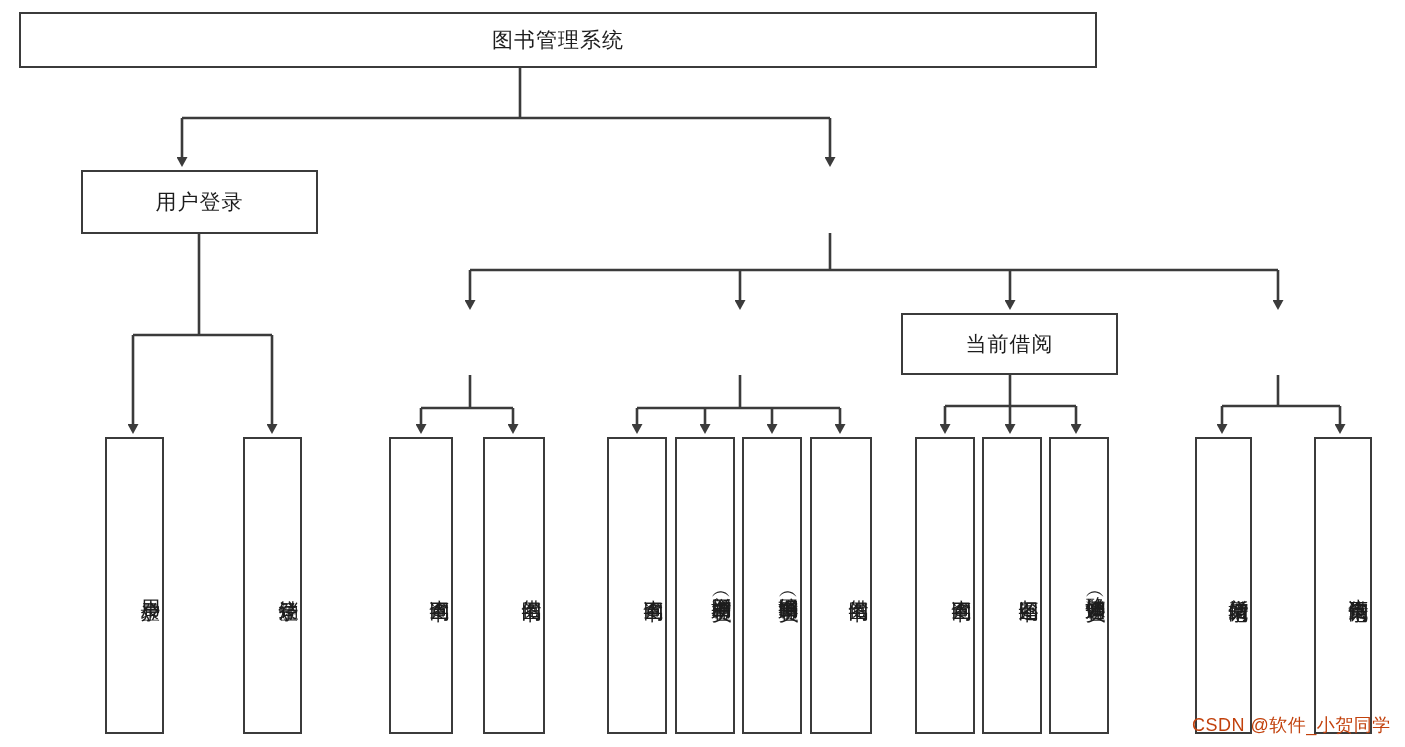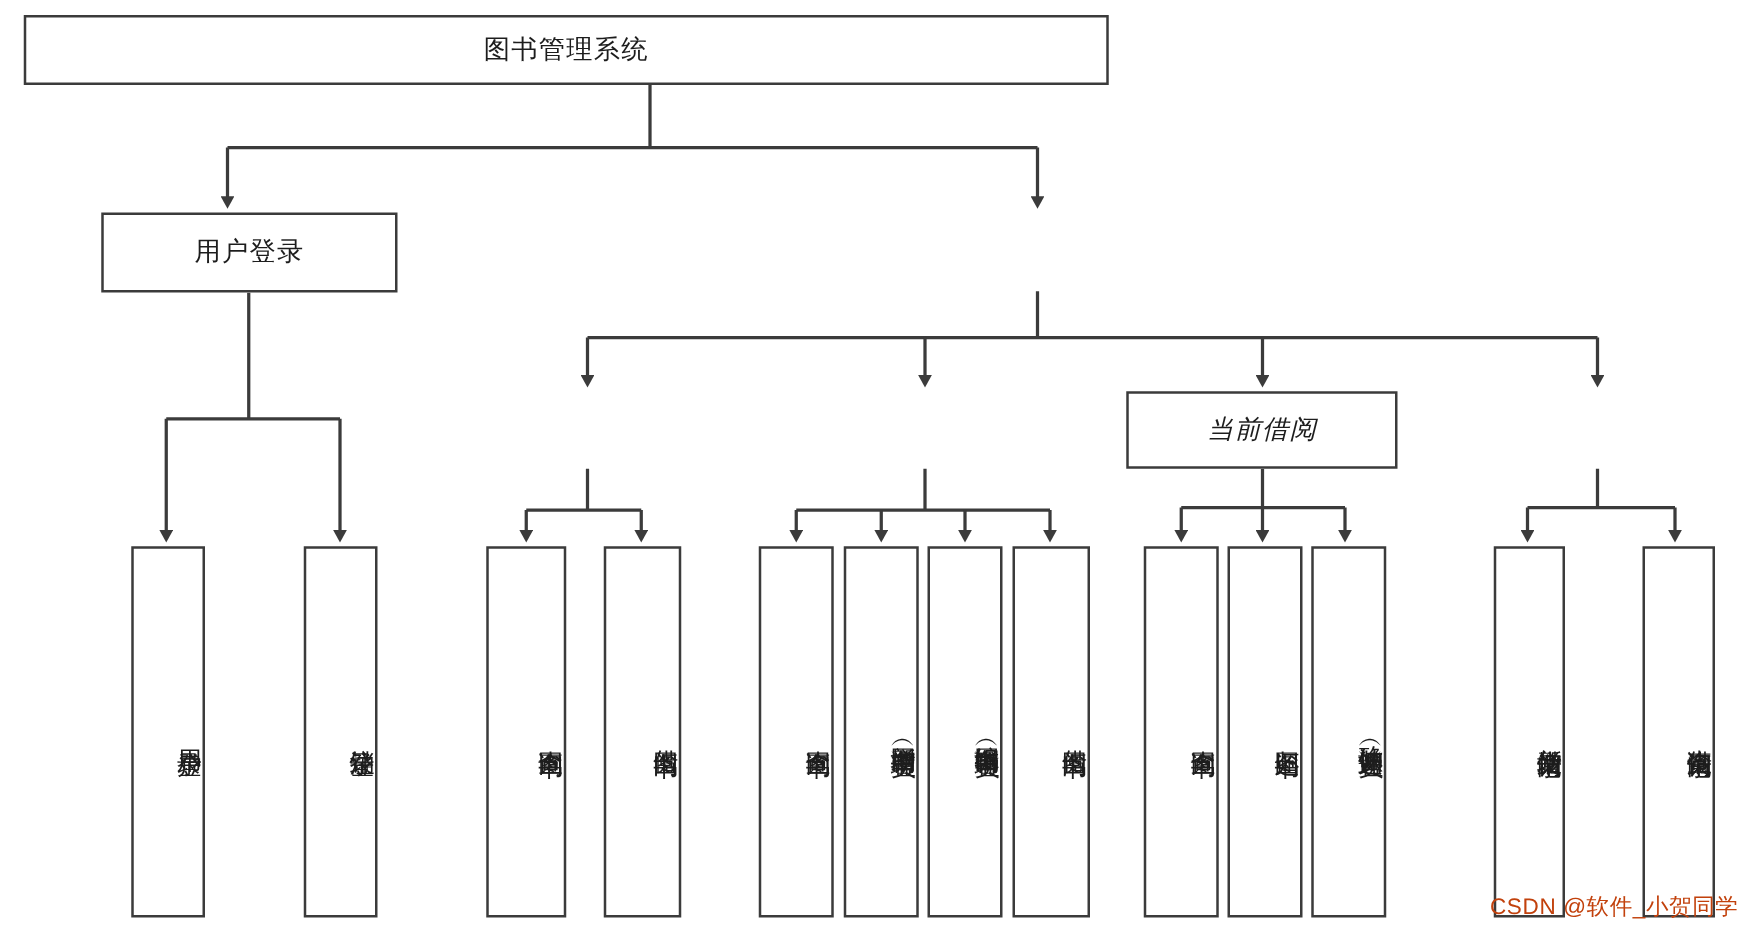--- a/index.html
+++ b/index.html
@@ -111,25 +111,25 @@
       <path d="M1010,406 L1010,425" marker-end="url(#arrow)"></path>
       <path d="M1076,406 L1076,425" marker-end="url(#arrow)"></path>
 
       <path d="M1278,375 L1278,406"></path>
       <path d="M1222,406 L1340,406"></path>
       <path d="M1222,406 L1222,425" marker-end="url(#arrow)"></path>
       <path d="M1340,406 L1340,425" marker-end="url(#arrow)"></path>
     </g>
   </svg>
 
-  <div class="node h" style="left:19px; top:12px; width:868px; height:56px;text-align:right;">图书管理系统</div>
+  <div class="node h" style="left:19px; top:12px; width:1078px; height:56px;text-align:right;">图书管理系统</div>
 
   <div class="node h" style="left:81px; top:170px; width:237px; height:64px;">用户登录</div>
 
-  <div class="node h" style="left:901px; top:313px; width:217px; height:62px;font-style:italic;">当前借阅</div>
+  <div class="node h" style="left:901px; top:313px; width:217px; height:62px;">当前借阅</div>
 
   <div class="node v" style="left:105px; top:437px; width:59px; height:297px;">用户登录</div>
   <div class="node v" style="left:243px; top:437px; width:59px; height:297px;">注销登录</div>
 
   <div class="node v" style="left:389px; top:437px; width:64px; height:297px;">查询图书</div>
   <div class="node v" style="left:483px; top:437px; width:62px; height:297px;">借阅图书</div>
 
   <div class="node v" style="left:607px; top:437px; width:60px; height:297px;">查询图书</div>
   <div class="node v topalign" style="left:675px; top:437px; width:60px; height:297px;">新增图书（管理员）</div>
   <div class="node v topalign" style="left:742px; top:437px; width:60px; height:297px;">编辑图书（管理员）</div>

